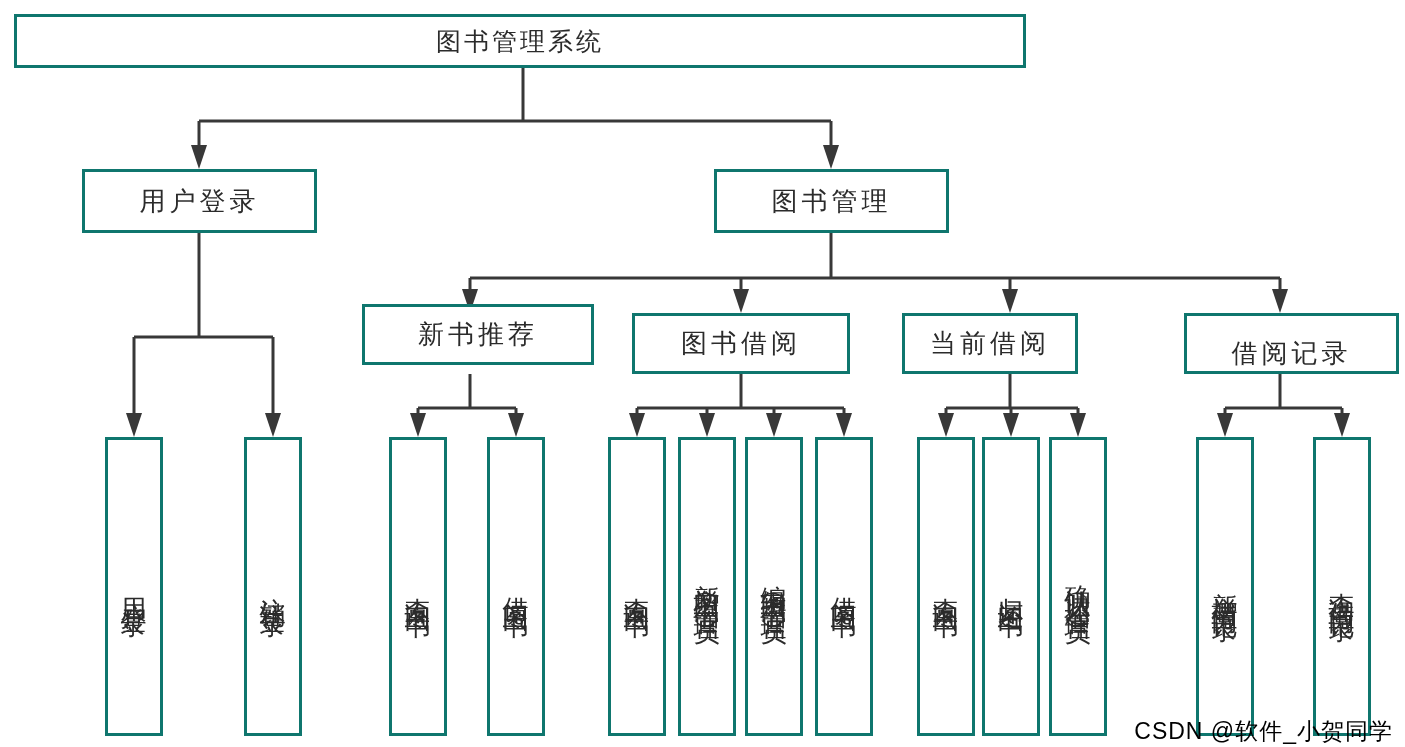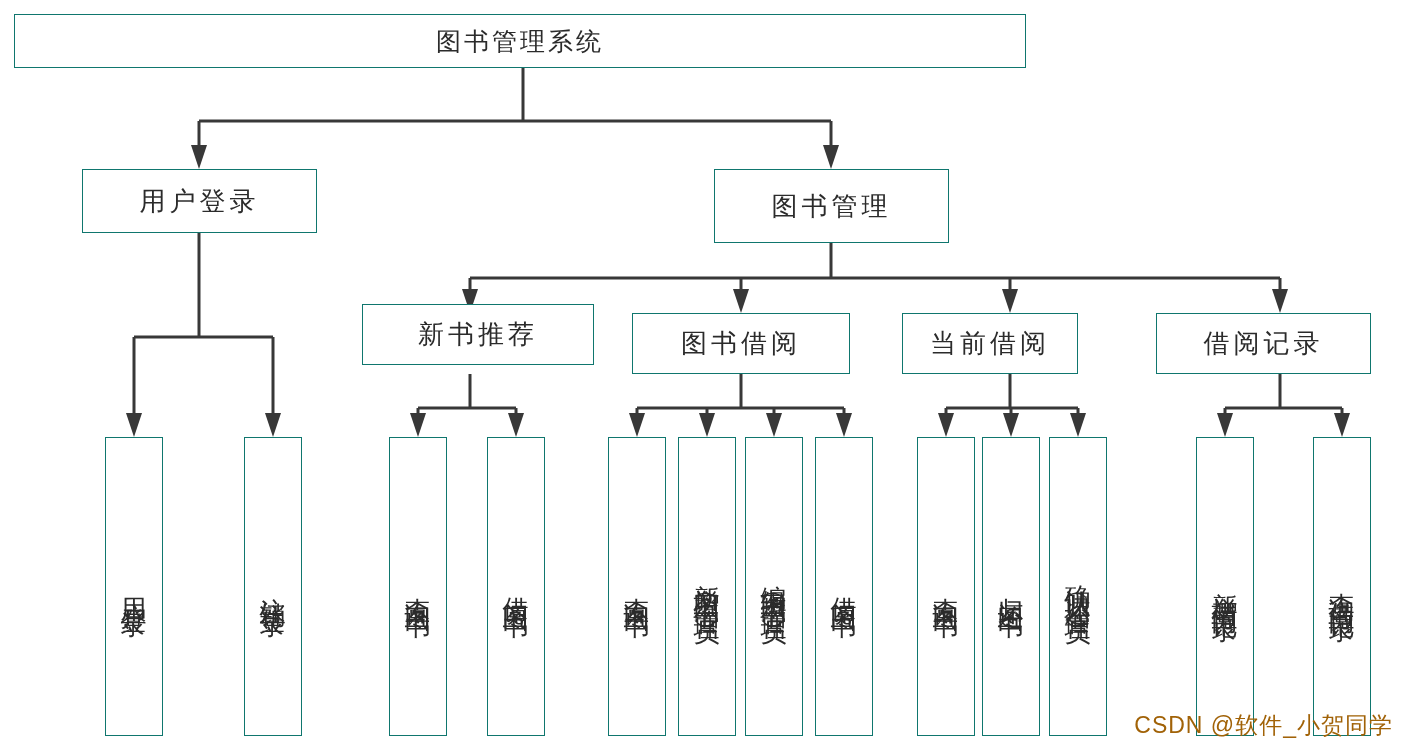--- a/index.html
+++ b/index.html
@@ -2,32 +2,32 @@
 <html><head>
 <meta charset="utf-8">
 <style>
   html,body{margin:0;padding:0;background:#ffffff;}
   .stage{
     position:relative;width:1405px;height:747px;background:#ffffff;overflow:hidden;
     font-family:"Liberation Sans","DejaVu Sans",sans-serif;color:#2b2b2b;
   }
   .stage svg{position:absolute;left:0;top:0;}
   .node{
-    position:absolute;box-sizing:border-box;border:1px solid #0f766e;background:#ffffff;
+    position:absolute;box-sizing:border-box;border:3px solid #0f766e;background:#ffffff;
     display:flex;align-items:center;justify-content:center;z-index:2;
   }
   .h-label{font-size:26px;letter-spacing:4px;white-space:nowrap;color:#2b2b2b;}
   .root .h-label{font-size:25px;letter-spacing:3px;}
   .v-label{
     writing-mode:vertical-rl;text-orientation:mixed;
     font-size:26px;letter-spacing:5px;line-height:1;color:#2b2b2b;white-space:nowrap;
   }
   .watermark{
-    position:absolute;right:12px;bottom:6px;z-index:3;
-    font-size:23px;color:#a16207;letter-spacing:1px;white-space:nowrap;
+    position:absolute;right:12px;bottom:0;z-index:3;
+    font-size:23px;color:#000000;letter-spacing:1px;white-space:nowrap;
   }
   .edge{stroke:#383838;stroke-width:3;fill:none;}
   .arrowhead{fill:#383838;stroke:none;}
 </style>
 </head>
 <body>
 
 <div class="stage">
 
   <svg width="1405" height="747" viewBox="0 0 1405 747">
@@ -84,34 +84,34 @@
     </g>
   </svg>
 
   <div class="node root" style="left:14px;top:14px;width:1012px;height:54px;">
     <span class="h-label">图书管理系统</span>
   </div>
 
   <div class="node" style="left:82px;top:169px;width:235px;height:64px;">
     <span class="h-label">用户登录</span>
   </div>
-  <div class="node" style="left:714px;top:169px;width:235px;height:74px;">
+  <div class="node" style="left:714px;top:169px;width:235px;height:64px;">
     <span class="h-label">图书管理</span>
   </div>
 
   <div class="node" style="left:362px;top:304px;width:232px;height:61px;">
     <span class="h-label">新书推荐</span>
   </div>
   <div class="node" style="left:632px;top:313px;width:218px;height:61px;align-items:center;">
     <span class="h-label">图书借阅</span>
   </div>
   <div class="node" style="left:902px;top:313px;width:176px;height:61px;">
     <span class="h-label">当前借阅</span>
   </div>
-  <div class="node" style="left:1156px;top:313px;width:215px;height:61px;">
+  <div class="node" style="left:1184px;top:313px;width:215px;height:61px;align-items:flex-end;">
     <span class="h-label">借阅记录</span>
   </div>
 
   <div class="node" style="left:105px;top:437px;width:58px;height:299px;">
     <span class="v-label">用户登录</span>
   </div>
   <div class="node" style="left:244px;top:437px;width:58px;height:299px;">
     <span class="v-label">注销登录</span>
   </div>
 

